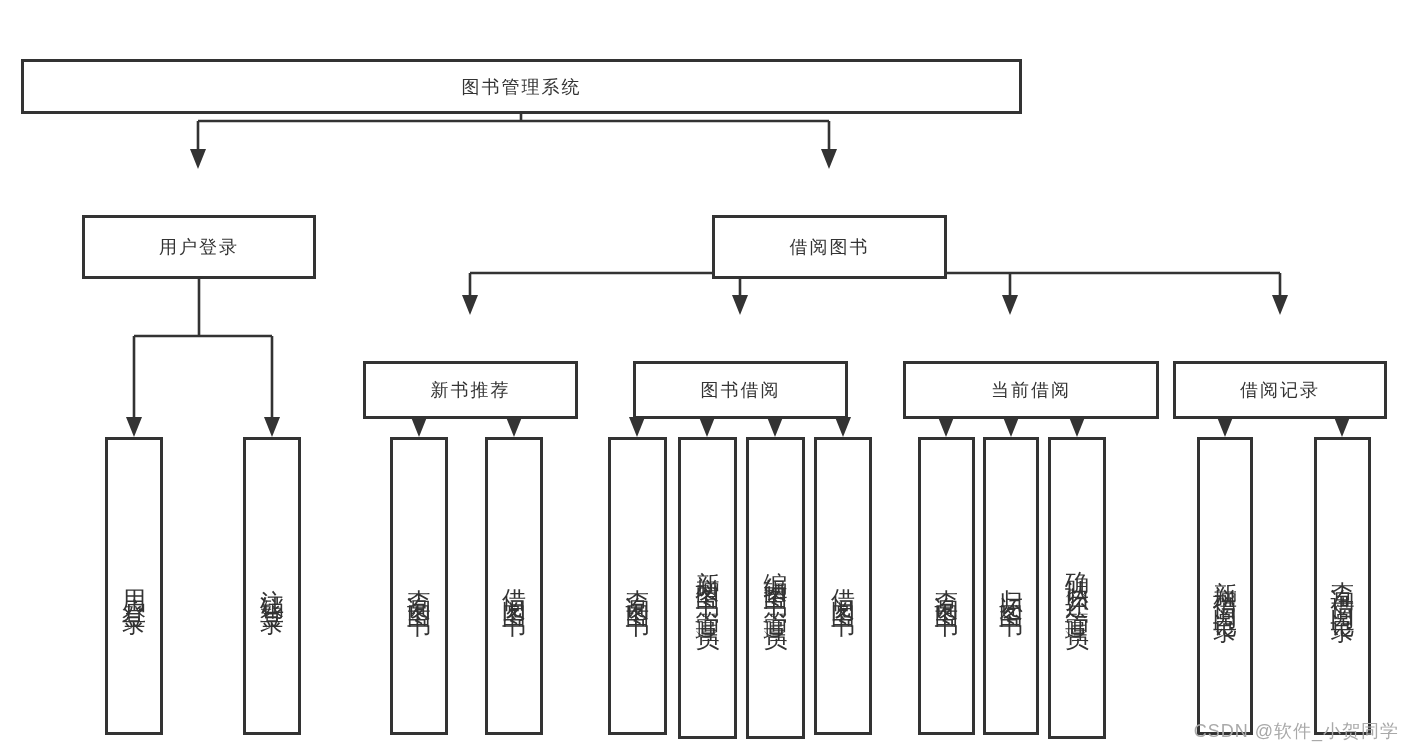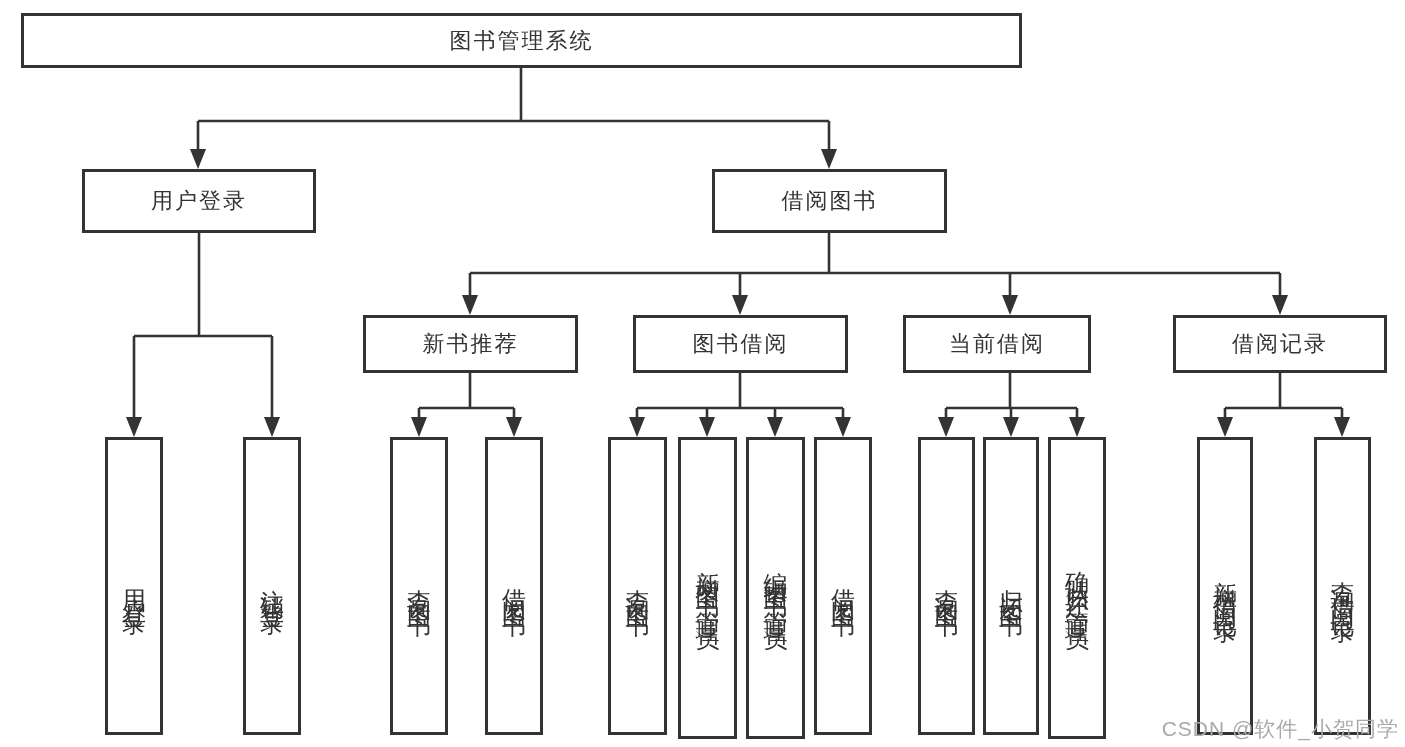--- a/index.html
+++ b/index.html
@@ -28,36 +28,37 @@
     box-sizing: border-box;
     border: 3px solid #333333;
     background: #ffffff;
     color: #333333;
     display: flex;
     align-items: center;
     justify-content: center;
     text-align: center;
   }
   .box.h {
-    font-size: 22px;
+    font-size: 18px;
     letter-spacing: 2px;
+    margin-top: 46px;
   }
   .box.v span {
     writing-mode: vertical-rl;
     text-orientation: mixed;
     font-size: 24px;
     letter-spacing: 8px;
     line-height: 1;
     white-space: nowrap;
   }
   .watermark {
     position: absolute;
     right: 6px;
     bottom: 4px;
-    font-size: 21px;
+    font-size: 18px;
     color: #a9a9a9;
     letter-spacing: 1px;
     z-index: 5;
   }
 </style>
 </head>
 <body>
 
 <div class="canvas">
 
@@ -90,21 +91,21 @@
       <polygon points="1334,417 1350,417 1342,437" fill="#333333"></polygon>
     </svg>
 
   <div class="box h" style="left:21px; top:13px; width:1001px; height:55px;">图书管理系统</div>
 
   <div class="box h" style="left:82px; top:169px; width:234px; height:64px;">用户登录</div>
   <div class="box h" style="left:712px; top:169px; width:235px; height:64px;">借阅图书</div>
 
   <div class="box h" style="left:363px; top:315px; width:215px; height:58px;">新书推荐</div>
   <div class="box h" style="left:633px; top:315px; width:215px; height:58px;">图书借阅</div>
-  <div class="box h" style="left:903px; top:315px; width:188px; height:58px;">当前借阅</div>
+  <div class="box h" style="left:903px; top:315px; width:256px; height:58px;">当前借阅</div>
   <div class="box h" style="left:1173px; top:315px; width:214px; height:58px;">借阅记录</div>
 
   <div class="box v" style="left:105px; top:437px; width:58px; height:298px;">
     <span>用户登录</span>
   </div>
   <div class="box v" style="left:243px; top:437px; width:58px; height:298px;">
     <span>注销登录</span>
   </div>
 
   <div class="box v" style="left:390px; top:437px; width:58px; height:298px;">

